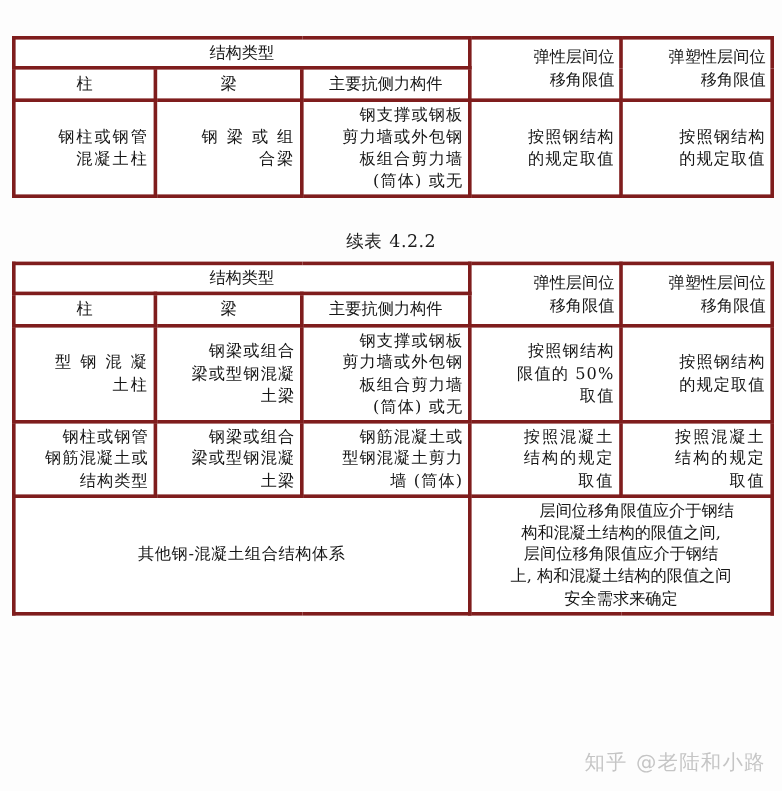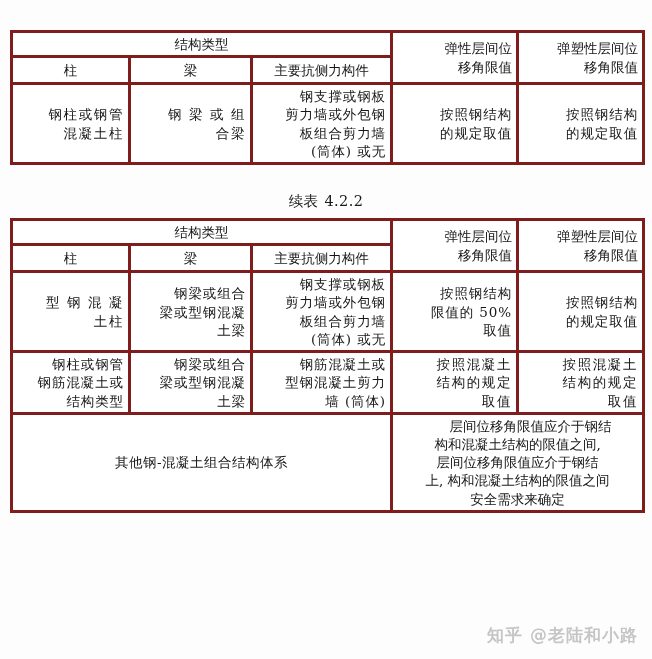--- a/index.html
+++ b/index.html
@@ -119,21 +119,20 @@
   .watermark {
     position: absolute;
     right: 14px;
     bottom: 12px;
     font-size: 17px;
     color: rgba(120,120,120,0.42);
     letter-spacing: 1px;
     font-family: "DejaVu Sans", "Liberation Sans", sans-serif;
     pointer-events: none;
     white-space: nowrap;
-    font-weight: bold;
   }
   .watermark .wm-site { margin-right: 7px; }
 </style>
 </head>
 <body>
 
 <div class="page">
 
 
   <table class="grid" id="table-main">

